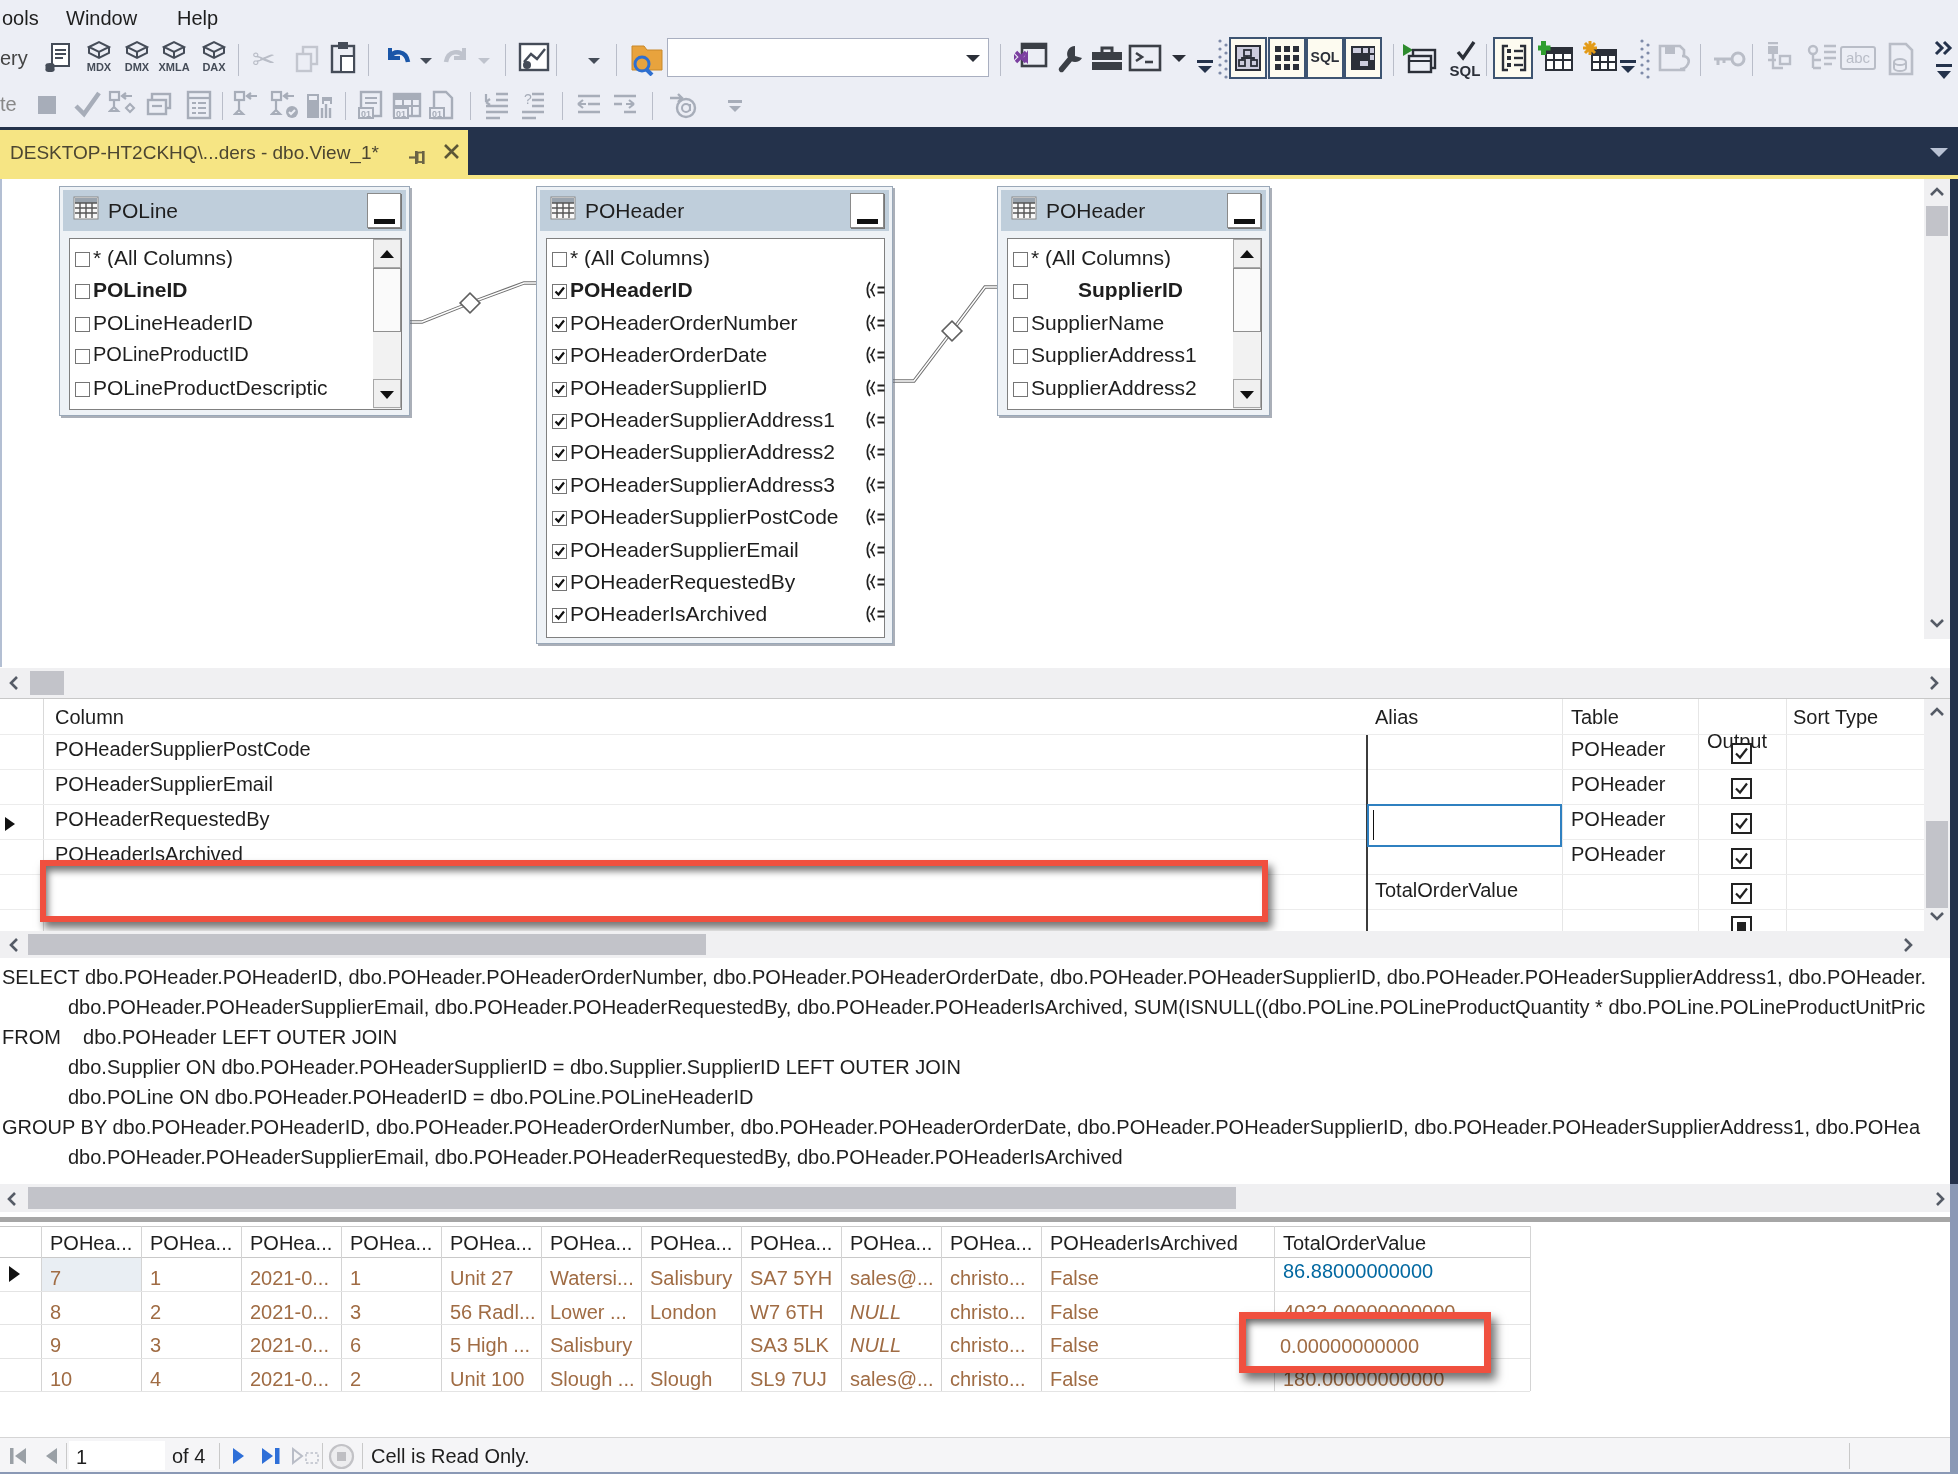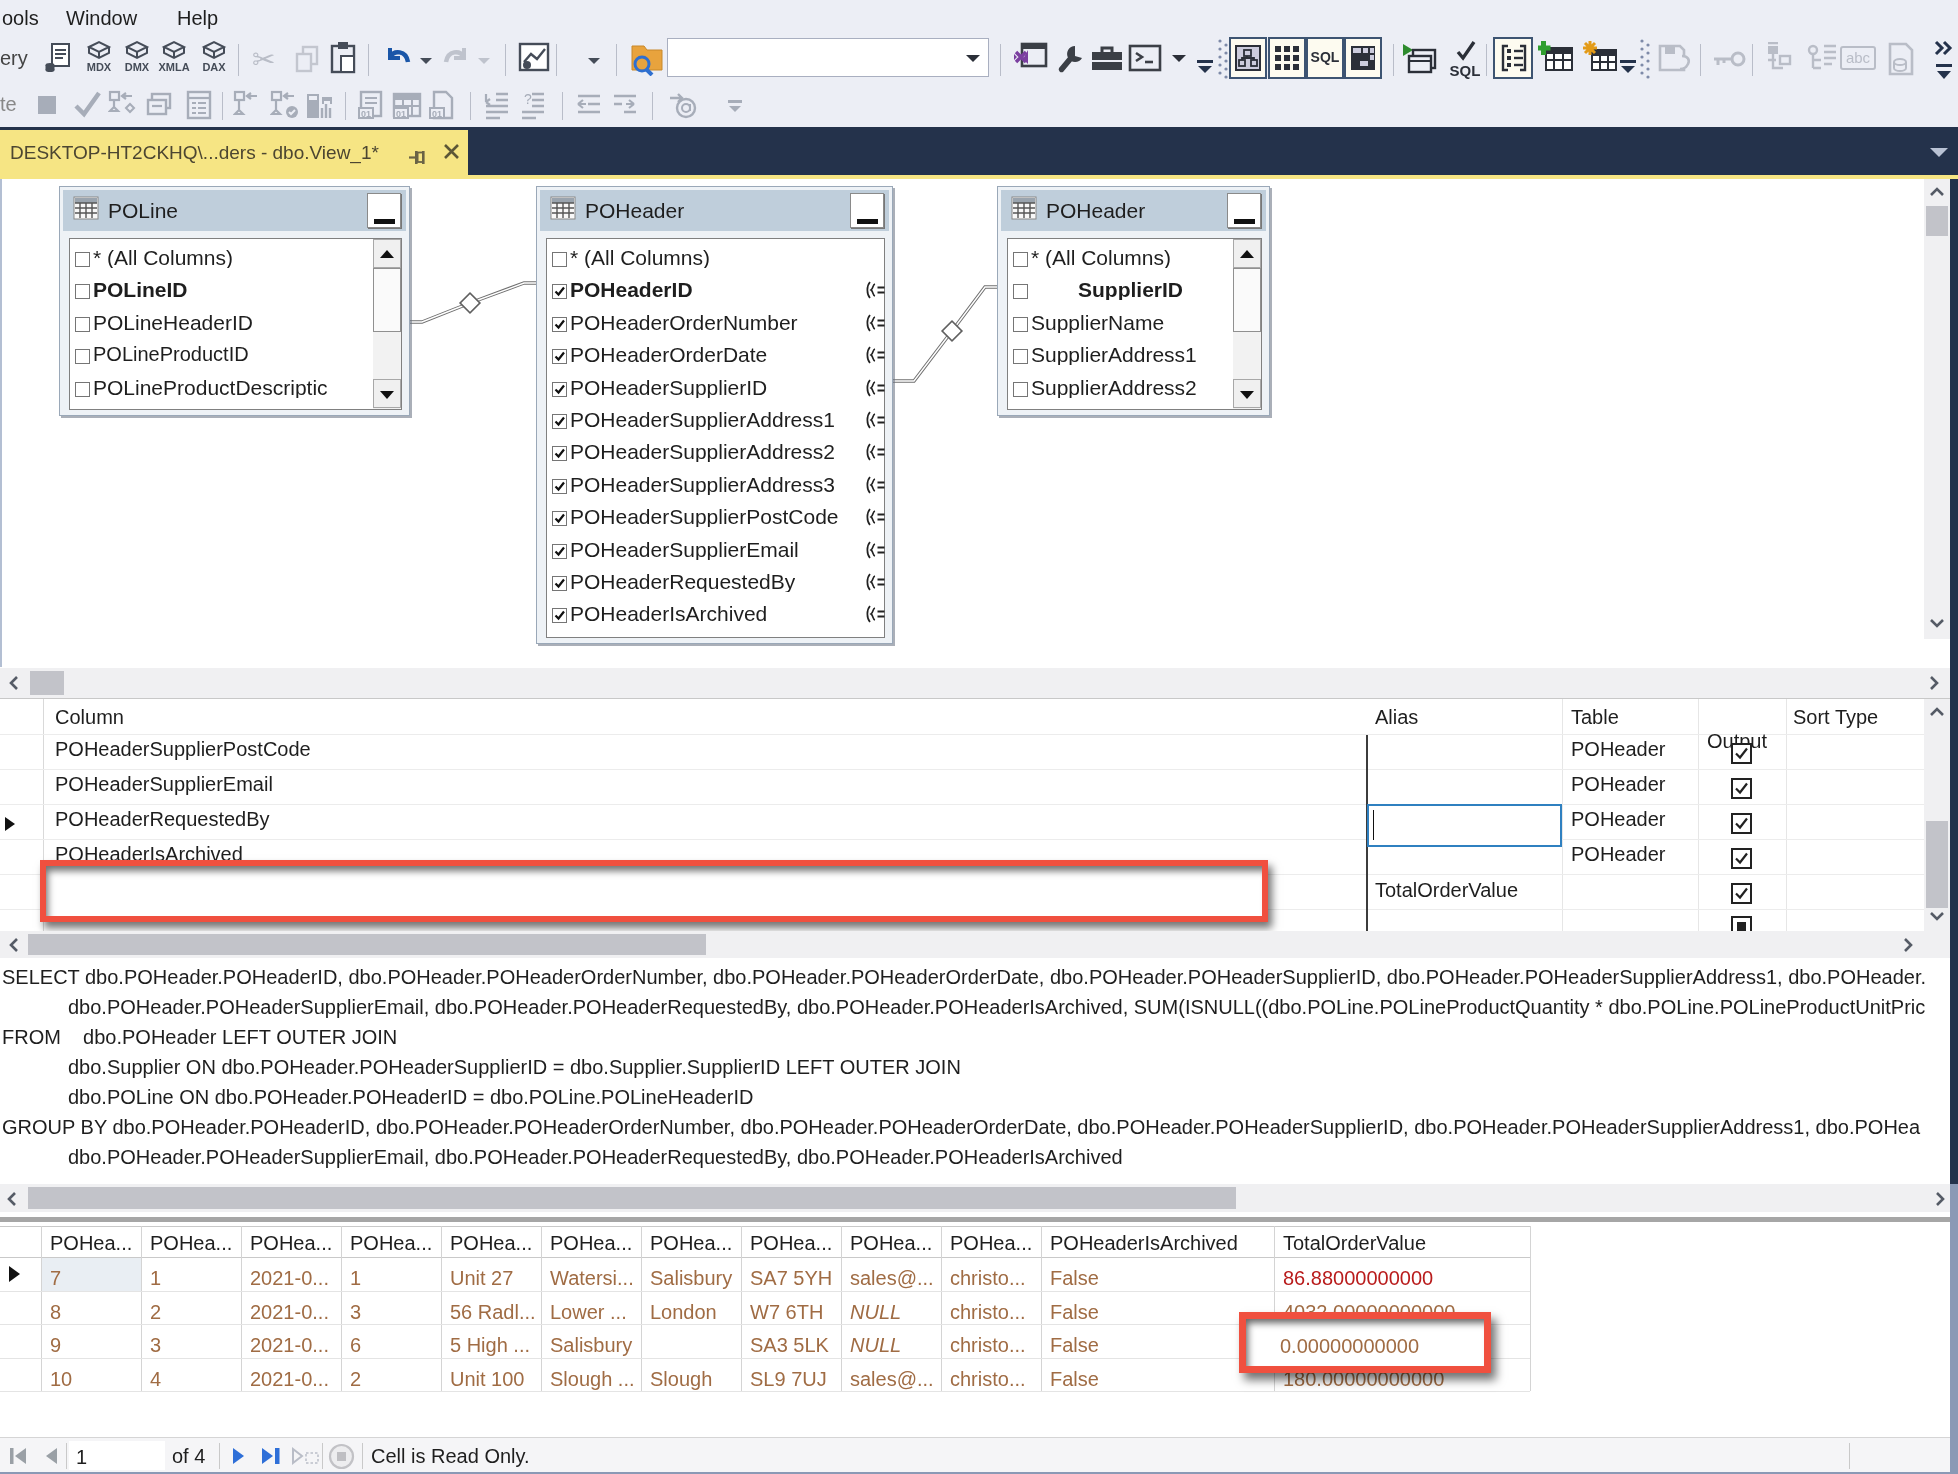--- a/index.html
+++ b/index.html
@@ -670,21 +670,21 @@
 <div class="txt" style="left:150px;top:42.0px;color:#a06c44;">1</div>
 <div class="txt" style="left:250px;top:42.0px;color:#a06c44;">2021-0...</div>
 <div class="txt" style="left:350px;top:42.0px;color:#a06c44;">1</div>
 <div class="txt" style="left:450px;top:42.0px;color:#a06c44;">Unit 27</div>
 <div class="txt" style="left:550px;top:42.0px;color:#a06c44;">Watersi...</div>
 <div class="txt" style="left:650px;top:42.0px;color:#a06c44;">Salisbury</div>
 <div class="txt" style="left:750px;top:42.0px;color:#a06c44;">SA7 5YH</div>
 <div class="txt" style="left:850px;top:42.0px;color:#a06c44;">sales@...</div>
 <div class="txt" style="left:950px;top:42.0px;color:#a06c44;">christo...</div>
 <div class="txt" style="left:1050px;top:42.0px;color:#a06c44;">False</div>
-<div class="txt" style="left:1283px;top:42.0px;color:#b91c1c;">86.88000000000</div>
+<div class="txt" style="left:1283px;top:35px;color:#0369a1;">86.88000000000</div>
 <div class="txt" style="left:50px;top:75.5px;color:#a06c44;">8</div>
 <div class="txt" style="left:150px;top:75.5px;color:#a06c44;">2</div>
 <div class="txt" style="left:250px;top:75.5px;color:#a06c44;">2021-0...</div>
 <div class="txt" style="left:350px;top:75.5px;color:#a06c44;">3</div>
 <div class="txt" style="left:450px;top:75.5px;color:#a06c44;">56 Radl...</div>
 <div class="txt" style="left:550px;top:75.5px;color:#a06c44;">Lower ...</div>
 <div class="txt" style="left:650px;top:75.5px;color:#a06c44;">London</div>
 <div class="txt" style="left:750px;top:75.5px;color:#a06c44;">W7 6TH</div>
 <div class="txt" style="left:850px;top:75.5px;color:#a06c44;font-style:italic;">NULL</div>
 <div class="txt" style="left:950px;top:75.5px;color:#a06c44;">christo...</div>

